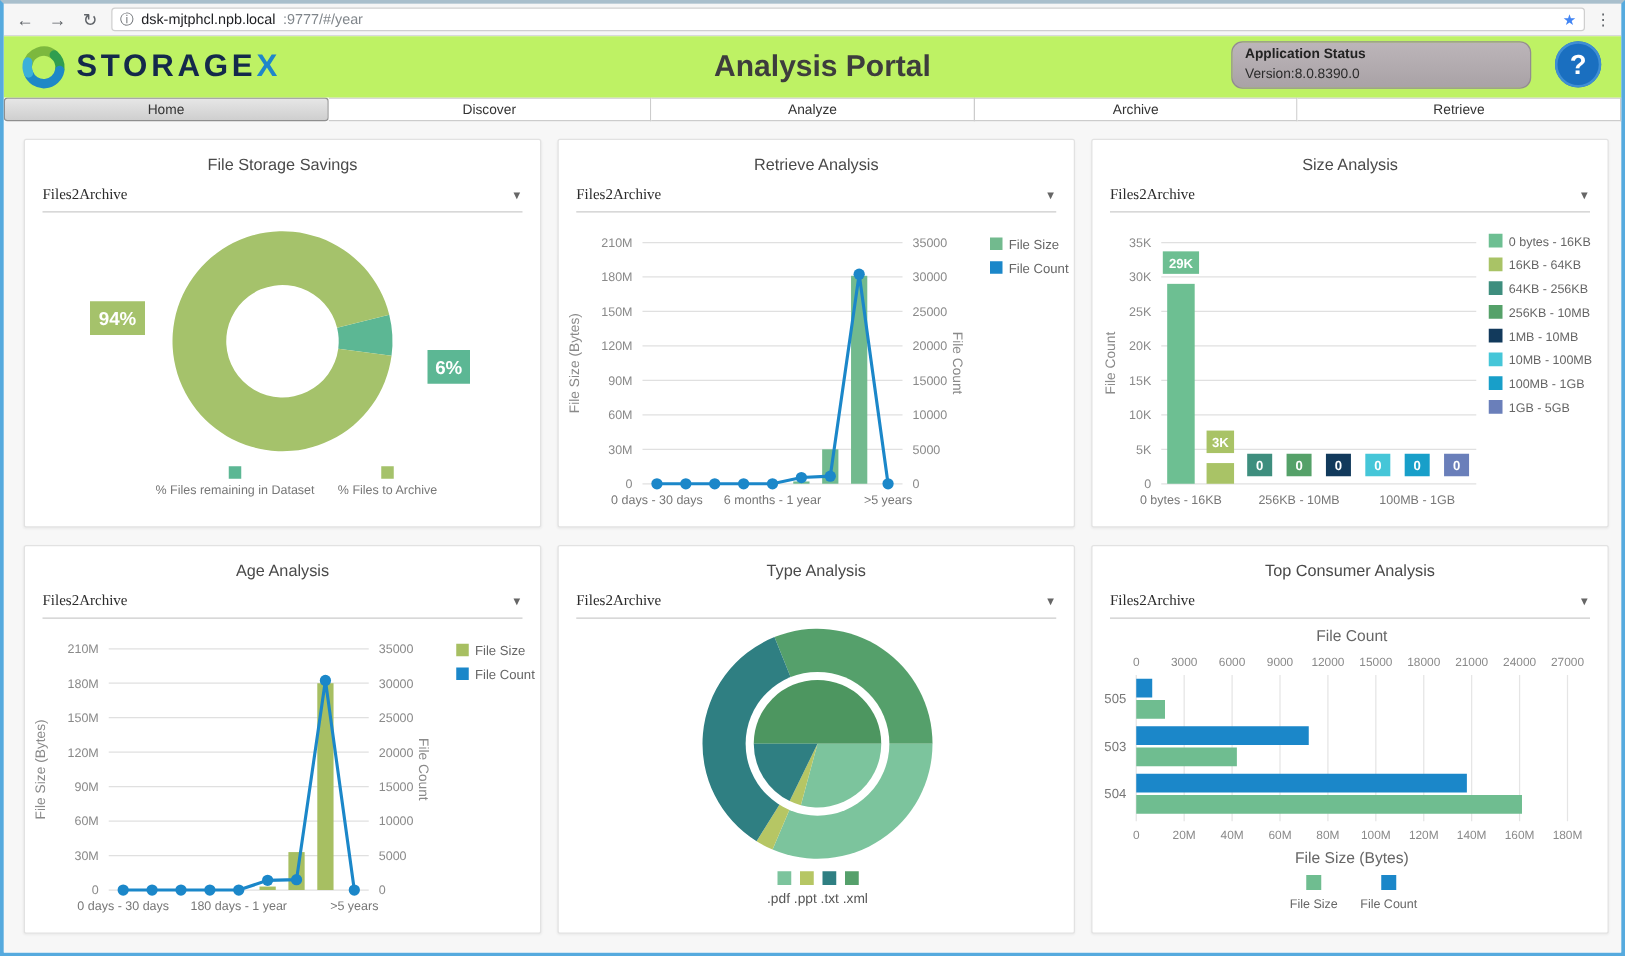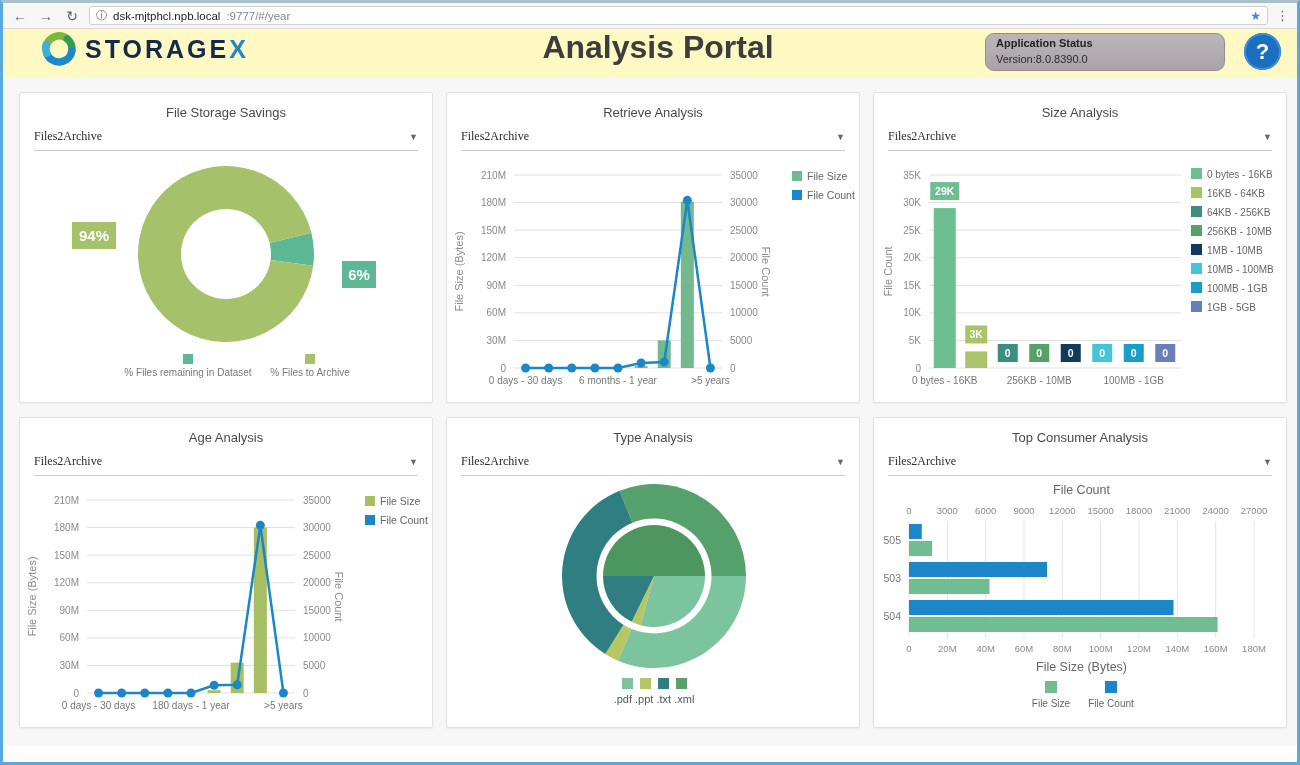--- a/index.html
+++ b/index.html
@@ -8,25 +8,25 @@
   
   .browser-bar{height:25px;background:#f6f6f6;border-bottom:1px solid #d9d9d9;display:flex;align-items:center;padding:0 8px;gap:8px;}
   .nav-ic{font-size:14px;color:#5f6368;width:18px;text-align:center;cursor:pointer;line-height:1;}
   .url-box{flex:1;height:17px;background:#fff;border:1px solid #cfcfcf;border-radius:3px;display:flex;align-items:center;padding:0 6px;gap:6px;}
   .url-info{font-size:11px;color:#5f6368;}
   .url-host{font-size:11.5px;color:#202124;}
   .url-rest{font-size:11.5px;color:#80868b;}
   .url-star{margin-left:auto;font-size:12px;color:#4285f4;}
   .menu-dots{font-size:13px;color:#5f6368;letter-spacing:0;}
   
-  .app-header{height:49px;background:#fef9c3;position:relative;display:flex;align-items:flex-start;padding-left:24px;}
+  .app-header{height:49px;background:#bef264;position:relative;display:flex;align-items:center;}
   .logo{display:flex;align-items:center;gap:6px;margin-left:12px;}
   .logo-text{font-size:25px;font-weight:bold;letter-spacing:3px;color:#14294b;}
   .logo-x{color:#1f86ca;}
-  .portal-title{position:absolute;left:16px;right:0;text-align:center;font-size:32px;font-weight:600;color:#3d3d3d;pointer-events:none;}
+  .portal-title{position:absolute;left:16px;right:0;text-align:center;font-size:24px;font-weight:600;color:#3d3d3d;pointer-events:none;}
   .status-box{position:absolute;right:72px;top:4px;width:240px;height:38px;border-radius:9px;
               background:linear-gradient(#bcb5b9,#a9a2a6);border:1px solid #938c90;padding:3px 10px;box-sizing:border-box;}
   .status-title{font-size:11px;font-weight:bold;color:#222;}
   .status-version{font-size:11px;color:#2b2b2b;margin-top:4px;}
   .help-btn{position:absolute;right:16px;top:4px;width:37px;height:37px;border-radius:50%;background:#1a6fc0;
             color:#fff;font-size:22px;font-weight:bold;display:flex;align-items:center;justify-content:center;cursor:pointer;
             box-shadow:inset 0 0 0 2px #3f8ed4;}
   
   .tab-bar{display:flex;height:19px;background:#fff;}
   .tab{flex:1;display:flex;align-items:center;justify-content:center;font-size:11px;color:#333;
@@ -73,20 +73,27 @@
       <span class="logo-text"><span>STORAGE</span><span class="logo-x">X</span></span>
     </div>
     <div class="portal-title">Analysis Portal</div>
     <div class="status-box">
       <div class="status-title">Application Status</div>
       <div class="status-version">Version:8.0.8390.0</div>
     </div>
     <div class="help-btn">?</div>
   </div>
 
+  <div class="tab-bar" id="tab-bar">
+      <div class="tab active">Home</div>
+      <div class="tab">Discover</div>
+      <div class="tab">Analyze</div>
+      <div class="tab">Archive</div>
+      <div class="tab">Retrieve</div>
+    </div>
 
   <div class="content">
     <div class="grid">
 
       <div class="panel">
         <div class="panel-title">File Storage Savings</div>
         <div class="dataset-row">
           <span class="dataset-label">Files2Archive</span>
           <span class="chevron">▼</span>
         </div>

